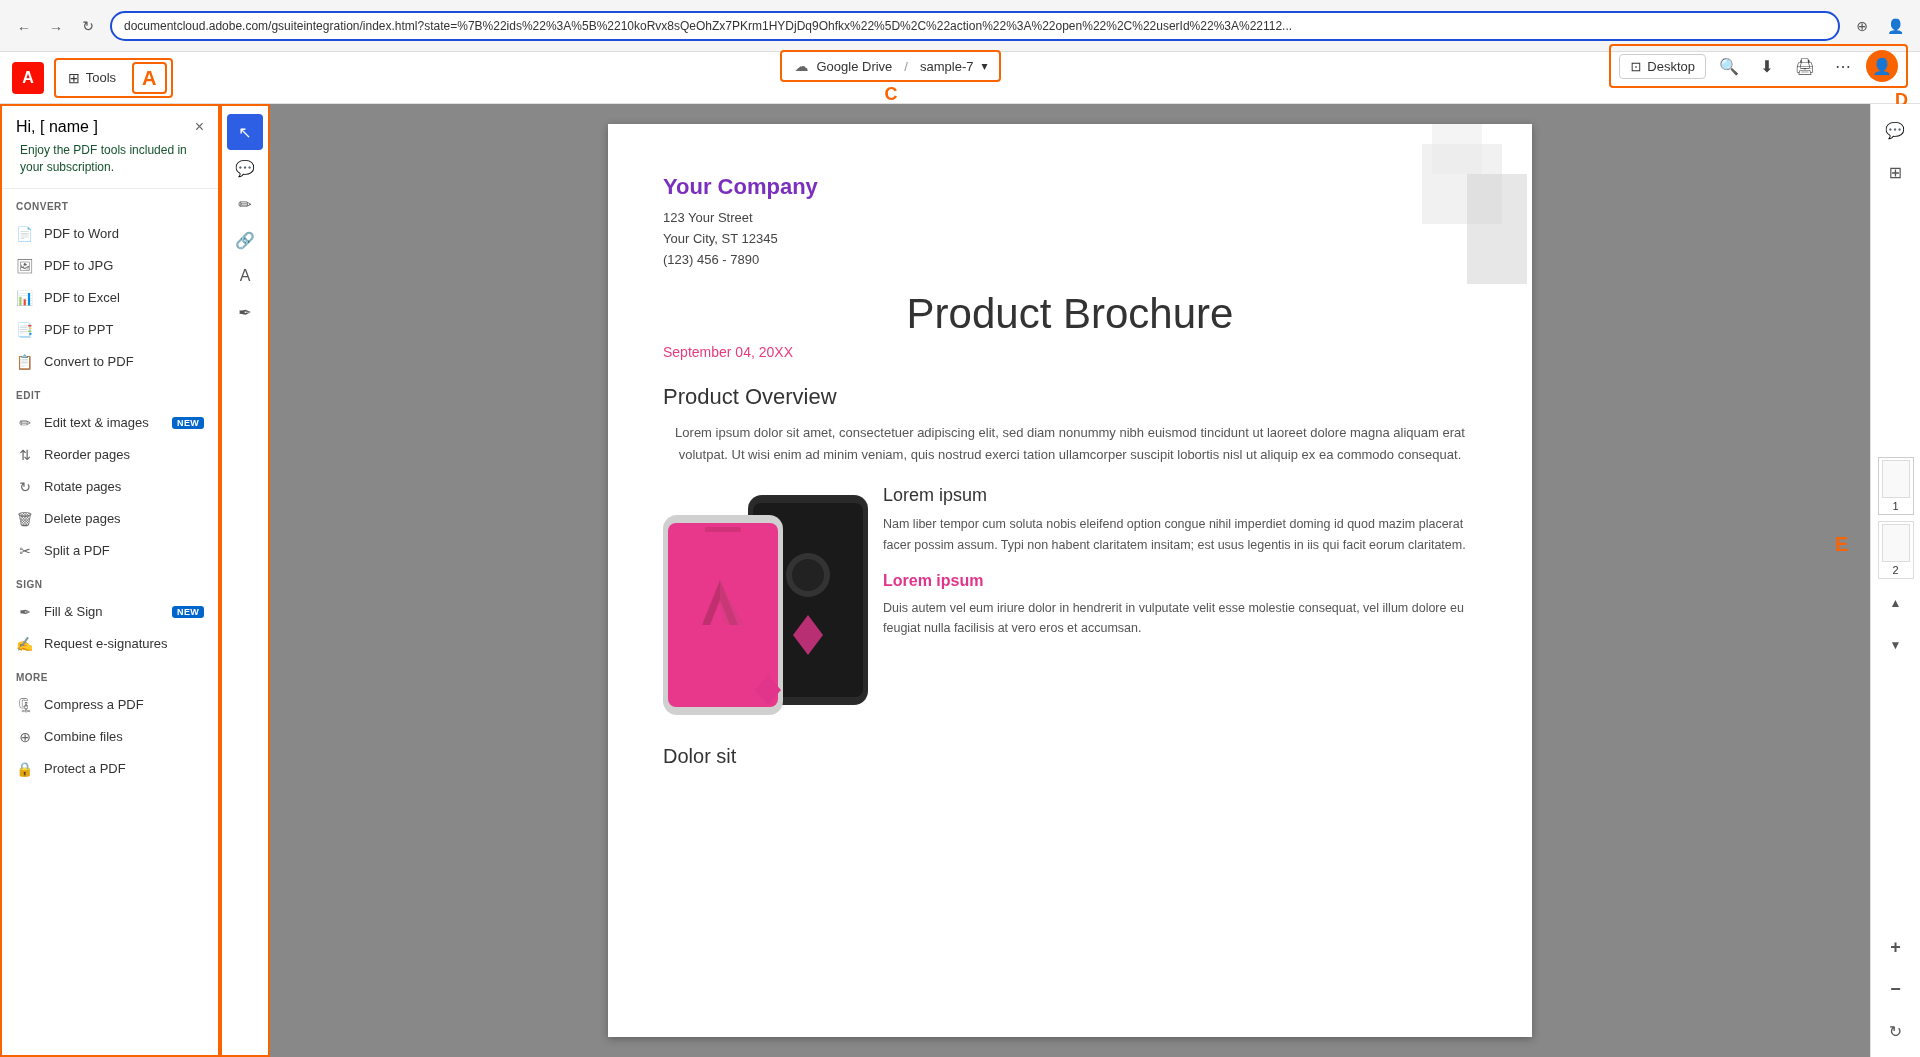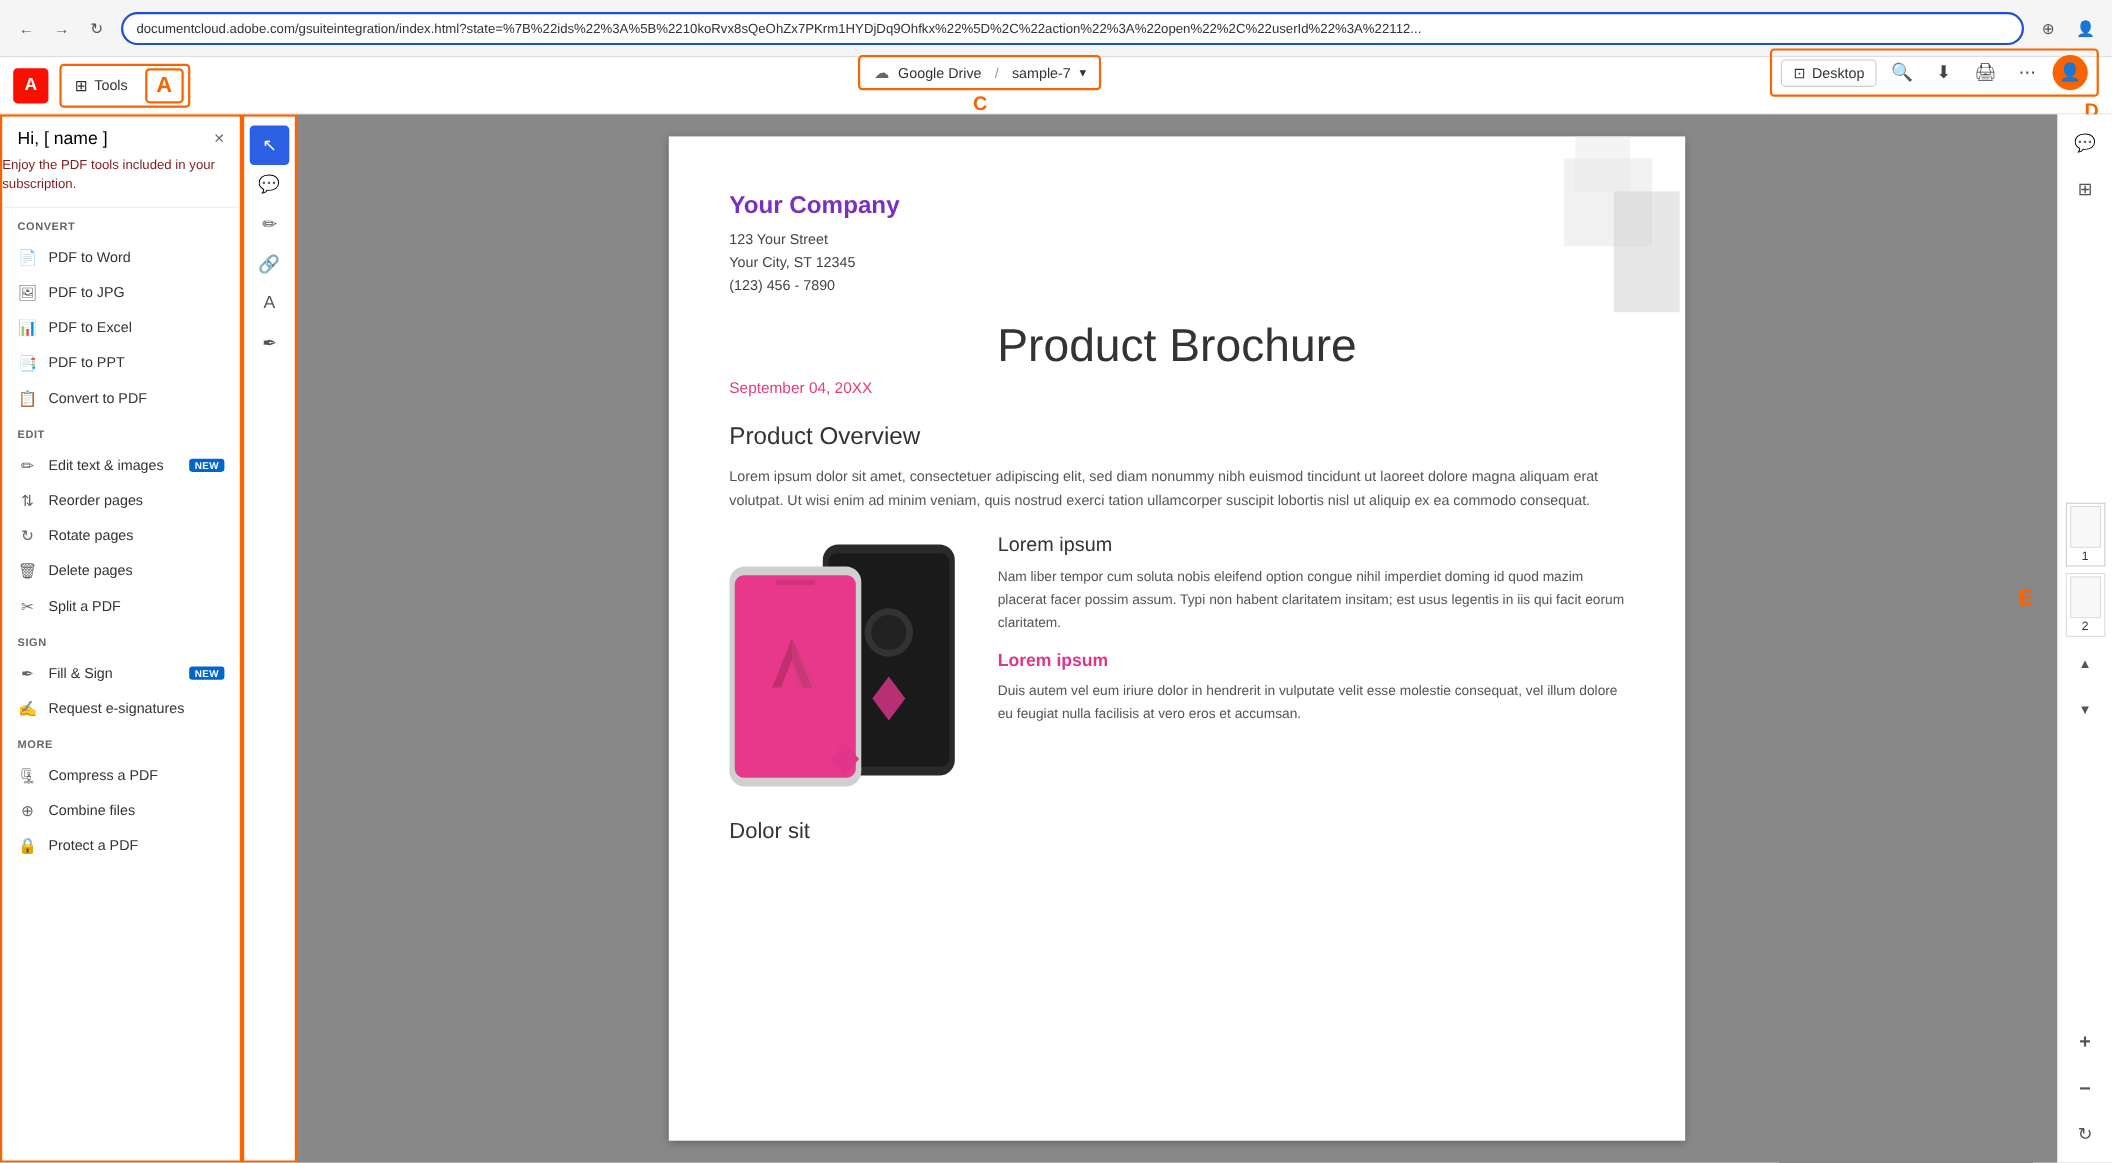--- a/index.html
+++ b/index.html
@@ -88,21 +88,21 @@
     .left-sidebar {
       width: 220px; background: white; border-right: 1px solid #e0e0e0;
       overflow-y: auto; flex-shrink: 0;
       border: 2px solid #fa6400; position: relative;
     }
     .sidebar-header {
       display: flex; justify-content: space-between; align-items: flex-start;
       padding: 12px 14px 6px;
     }
     .sidebar-close { background: none; border: none; cursor: pointer; font-size: 16px; color: #666; padding: 0; }
-    .sidebar-subtitle { padding: 0 0 12px; font-size: 12px; color: #7f1d1d; line-height: 1.4; border-bottom: 1px solid #eee; }
+    .sidebar-subtitle { padding: 0 18px 12px; font-size: 12px; color: #14532d; line-height: 1.4; border-bottom: 1px solid #eee; }
 
     .sidebar-section-label {
       padding: 12px 14px 6px;
       font-size: 10px; font-weight: 700; color: #666; letter-spacing: 0.5px; text-transform: uppercase;
     }
     .sidebar-item {
       display: flex; align-items: center; gap: 10px;
       padding: 7px 14px; cursor: pointer; font-size: 13px; color: #333;
     }
     .sidebar-item-icon { width: 18px; height: 18px; display: flex; align-items: center; justify-content: center; color: #666; font-size: 14px; flex-shrink: 0; }
@@ -139,22 +139,22 @@
       padding: 50px 55px;
       position: relative;
     }
 
     
     .company-name { color: #7b2fbe; font-size: 22px; font-weight: 600; margin-bottom: 8px; }
     .company-address { font-size: 13px; color: #444; line-height: 1.6; margin-bottom: 20px; }
     .brochure-title { font-size: 42px; font-weight: 300; color: #333; margin-bottom: 6px; text-align: center; }
     .brochure-date { color: #e63c7e; font-size: 14px; margin-bottom: 24px; }
     .section-title { font-size: 22px; font-weight: 500; color: #333; margin-bottom: 12px; }
-    .body-text { font-size: 13px; color: #555; line-height: 1.65; margin-bottom: 20px; }
-    .two-col { display: flex; gap: 24px; margin-bottom: 20px; }
+    .body-text { font-size: 13px; color: #555; line-height: 1.65; margin-bottom: 20px; text-align: center; }
+    .two-col { display: flex; margin-bottom: 20px; }
     .col-img { flex-shrink: 0; }
     .col-text { flex: 1; }
     .subsection-title { font-size: 18px; font-weight: 500; color: #333; margin-bottom: 8px; }
     .subsection-title-pink { font-size: 16px; font-weight: 600; color: #e0358a; margin-bottom: 8px; margin-top: 16px; }
     .small-text { font-size: 12.5px; color: #555; line-height: 1.65; }
     .dolor-title { font-size: 20px; font-weight: 500; color: #333; }
 
     
     .phone-container {
       width: 220px; height: 240px; position: relative;

